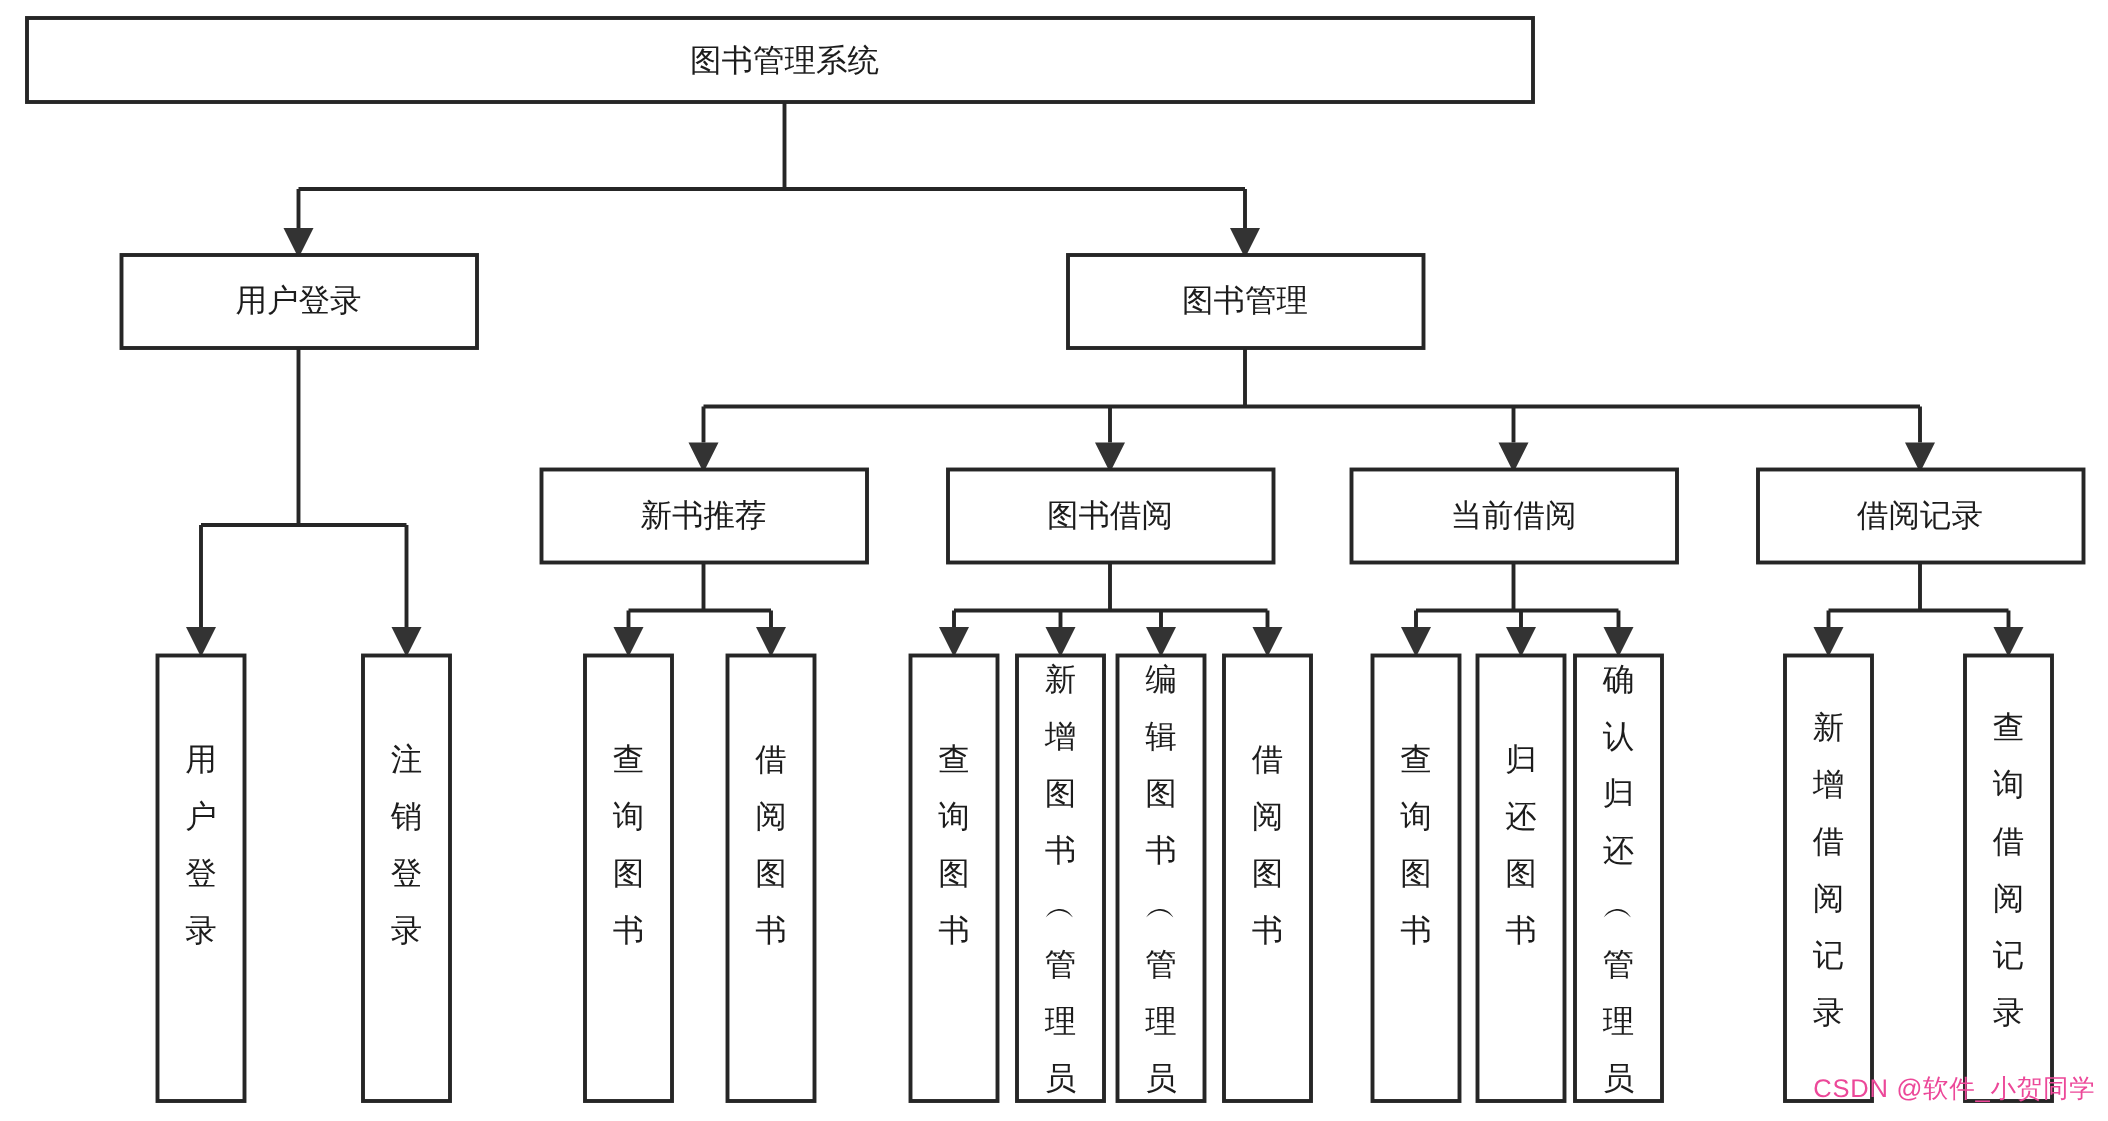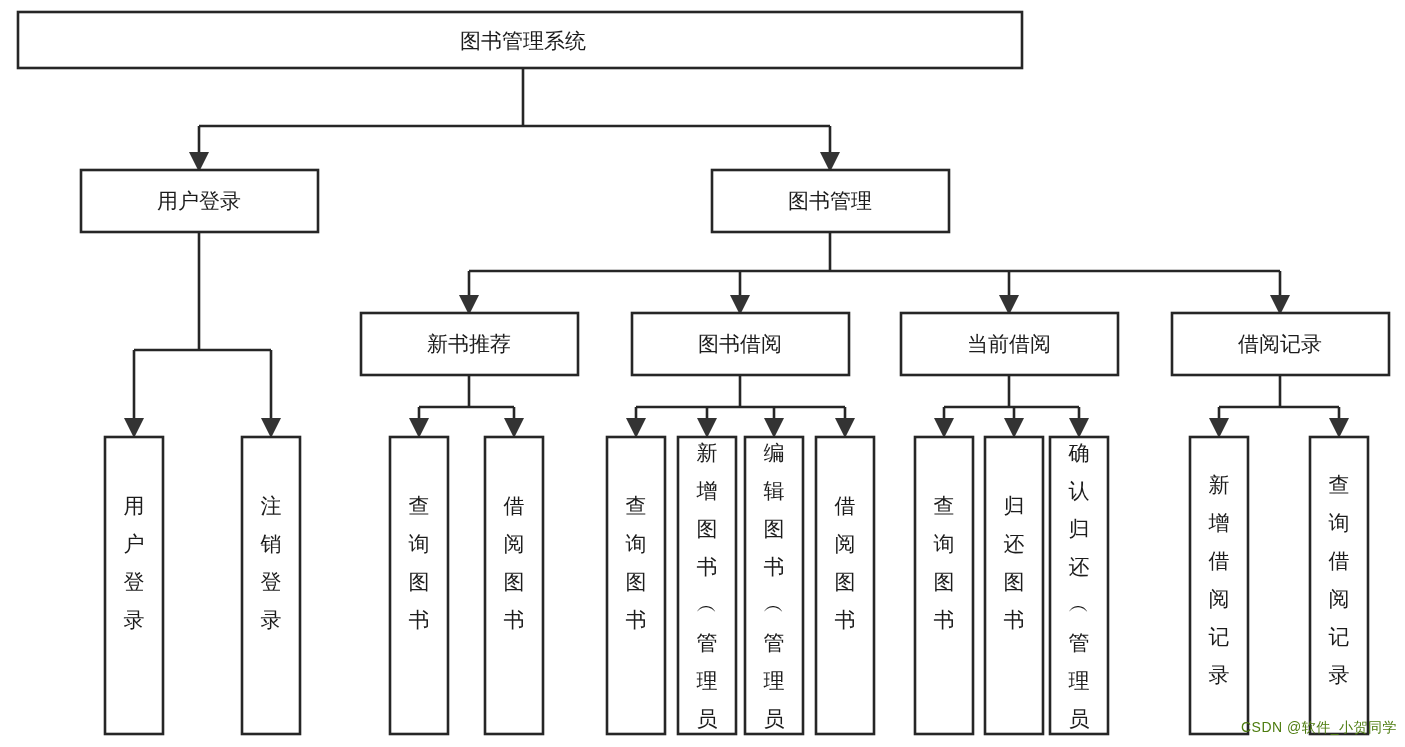--- a/index.html
+++ b/index.html
@@ -53,22 +53,22 @@
     font-family: "Liberation Sans", "DejaVu Sans", sans-serif;
     font-size: 21px;
     fill: #1c1c1c;
     text-anchor: middle;
   }
   .watermark {
     position: absolute;
     right: 8px;
     bottom: 4px;
     font-family: "Liberation Sans", "DejaVu Sans", sans-serif;
-    font-size: 14px;
-    color: #4d7c0f;
+    font-size: 17px;
+    color: #ec4899;
     letter-spacing: 0.5px;
     white-space: nowrap;
     user-select: none;
   }
 </style>
 </head>
 <body>
 
 <div id="diagram-root">
 

